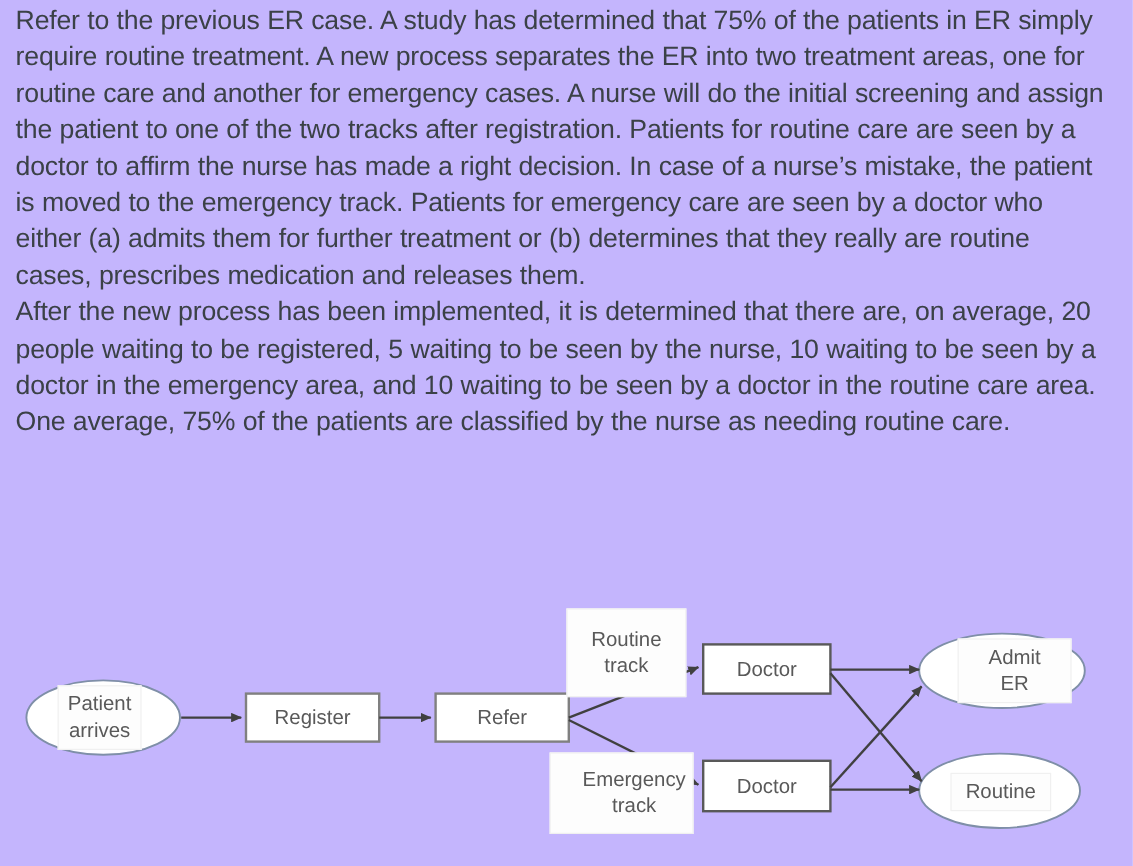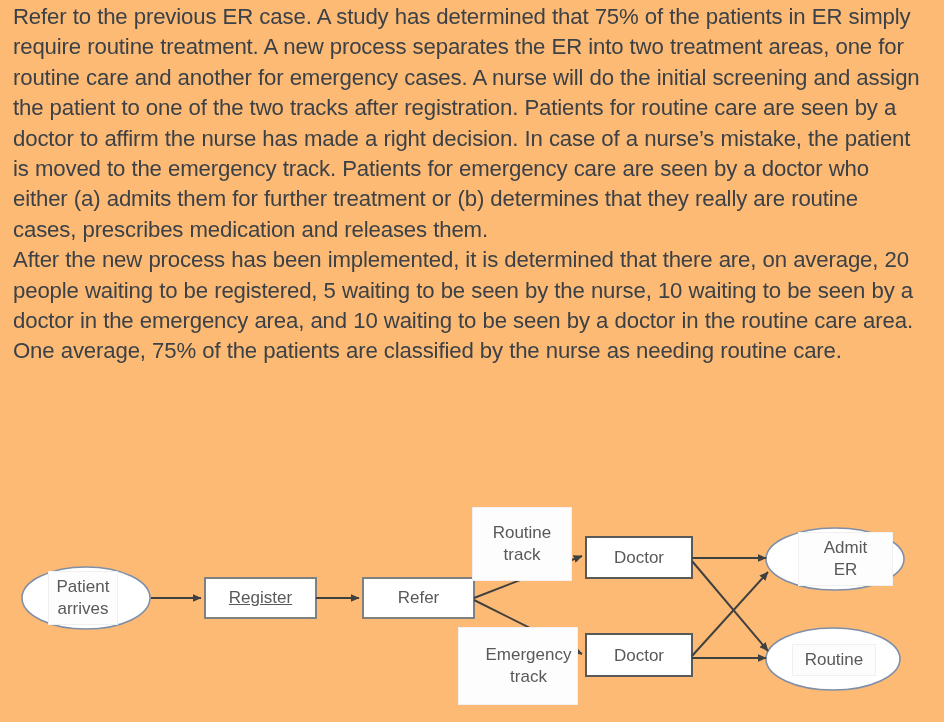--- a/index.html
+++ b/index.html
@@ -13,21 +13,21 @@
     height: 722px;
     overflow: hidden;
     font-family: "Liberation Sans", sans-serif;
     position: relative;
   }
 
   #page {
     position: relative;
     width: 944px;
     height: 722px;
-    background: #fdba74;
+    background: #c4b5fd;
   }
 
   
   #statement {
     position: absolute;
     left: 13px;
     top: 2px;
     width: 910px;
   }
   .para {
@@ -136,28 +136,28 @@
       <line x1="692" y1="73" x2="768" y2="163" stroke="#404040" stroke-width="2" marker-end="url(#arrowhead)"></line>
 
       <line x1="692" y1="168" x2="768" y2="84" stroke="#404040" stroke-width="2" marker-end="url(#arrowhead)"></line>
 
       <line x1="692" y1="170" x2="766" y2="170" stroke="#404040" stroke-width="2" marker-end="url(#arrowhead)"></line>
     </svg>
 
     <div class="node-label" style="left:48px; top:83px; width:70px; height:54px;">Patient
 arrives</div>
 
-    <div class="node-label" style="left:213px; top:96px; width:95px; height:28px; border-color:transparent; background:transparent;text-decoration:underline;">Register</div>
+    <div class="node-label" style="left:213px; top:96px; width:95px; height:28px; border-color:transparent; background:transparent;">Register</div>
 
     <div class="node-label" style="left:371px; top:96px; width:95px; height:28px; border-color:transparent; background:transparent;">Refer</div>
 
     <div class="node-label" style="left:472px; top:19px; width:100px; height:74px;">Routine
 track</div>
 
-    <div class="node-label" style="left:458px; top:139px; width:120px; height:78px;padding-left:21px;">Emergency
+    <div class="node-label" style="left:458px; top:139px; width:120px; height:68px;padding-left:21px;">Emergency
 track</div>
 
     <div class="node-label" style="left:594px; top:56px; width:90px; height:27px; border-color:transparent; background:transparent;">Doctor</div>
 
     <div class="node-label" style="left:594px; top:154px; width:90px; height:27px; border-color:transparent; background:transparent;">Doctor</div>
 
     <div class="node-label" style="left:798px; top:44px; width:95px; height:54px;">Admit
 ER</div>
 
     <div class="node-label" style="left:792px; top:156px; width:84px; height:32px;">Routine</div>

